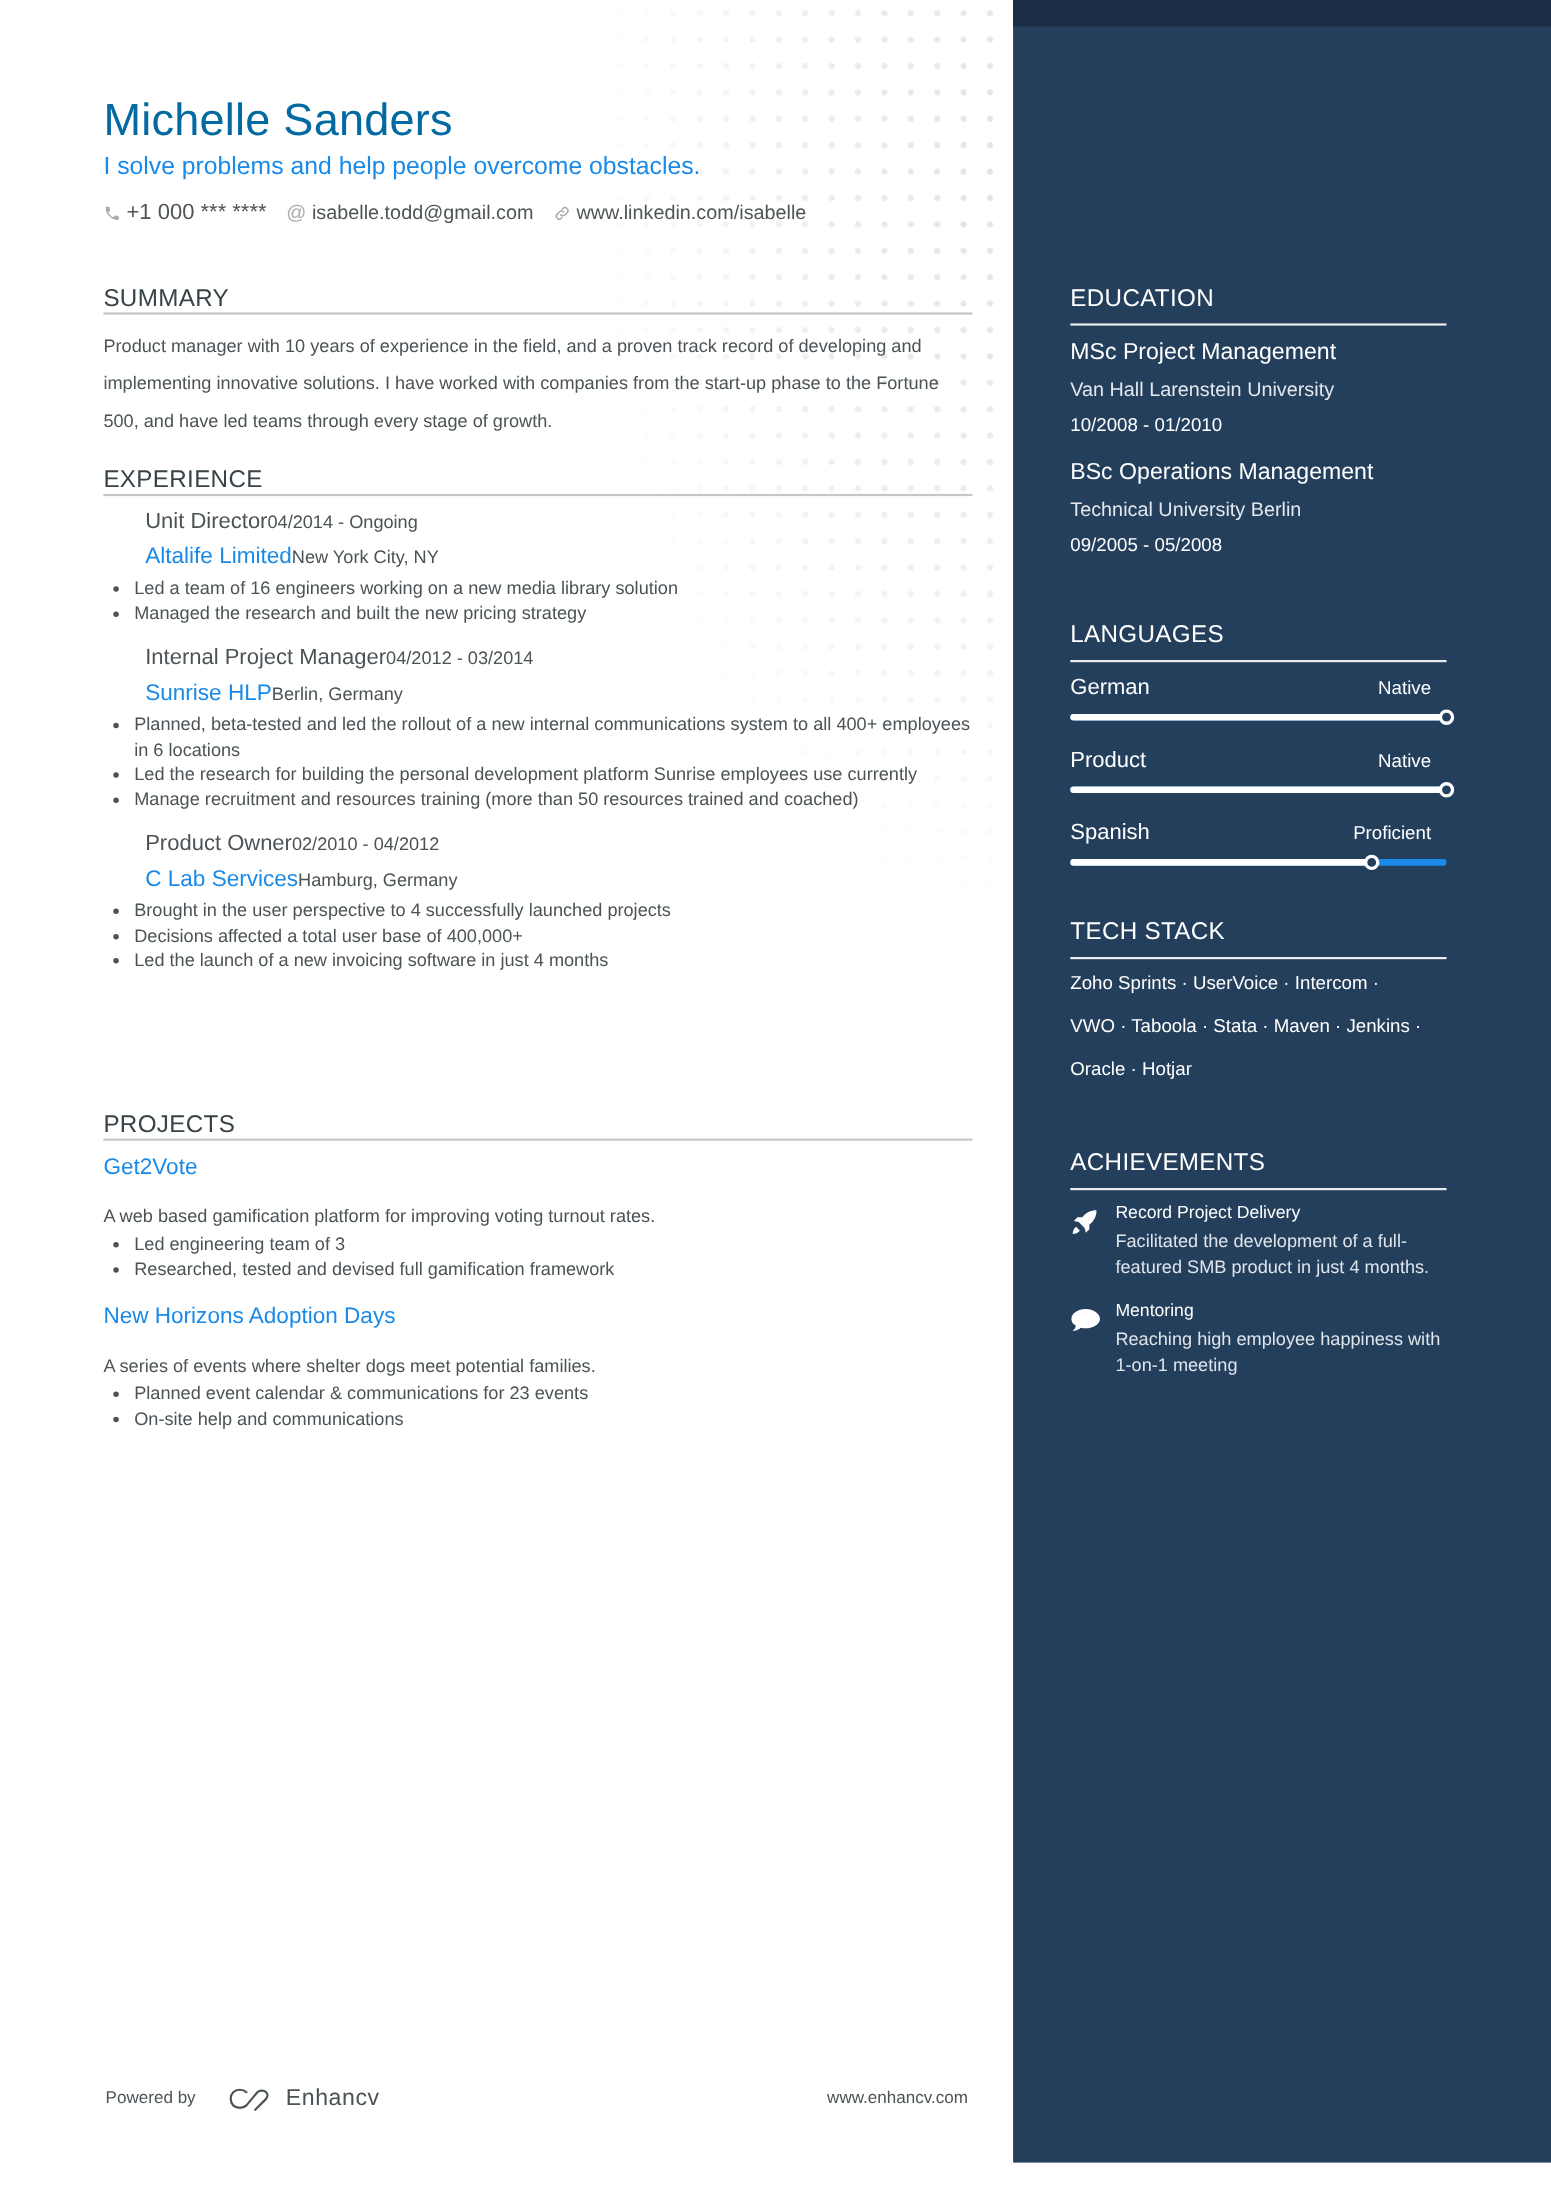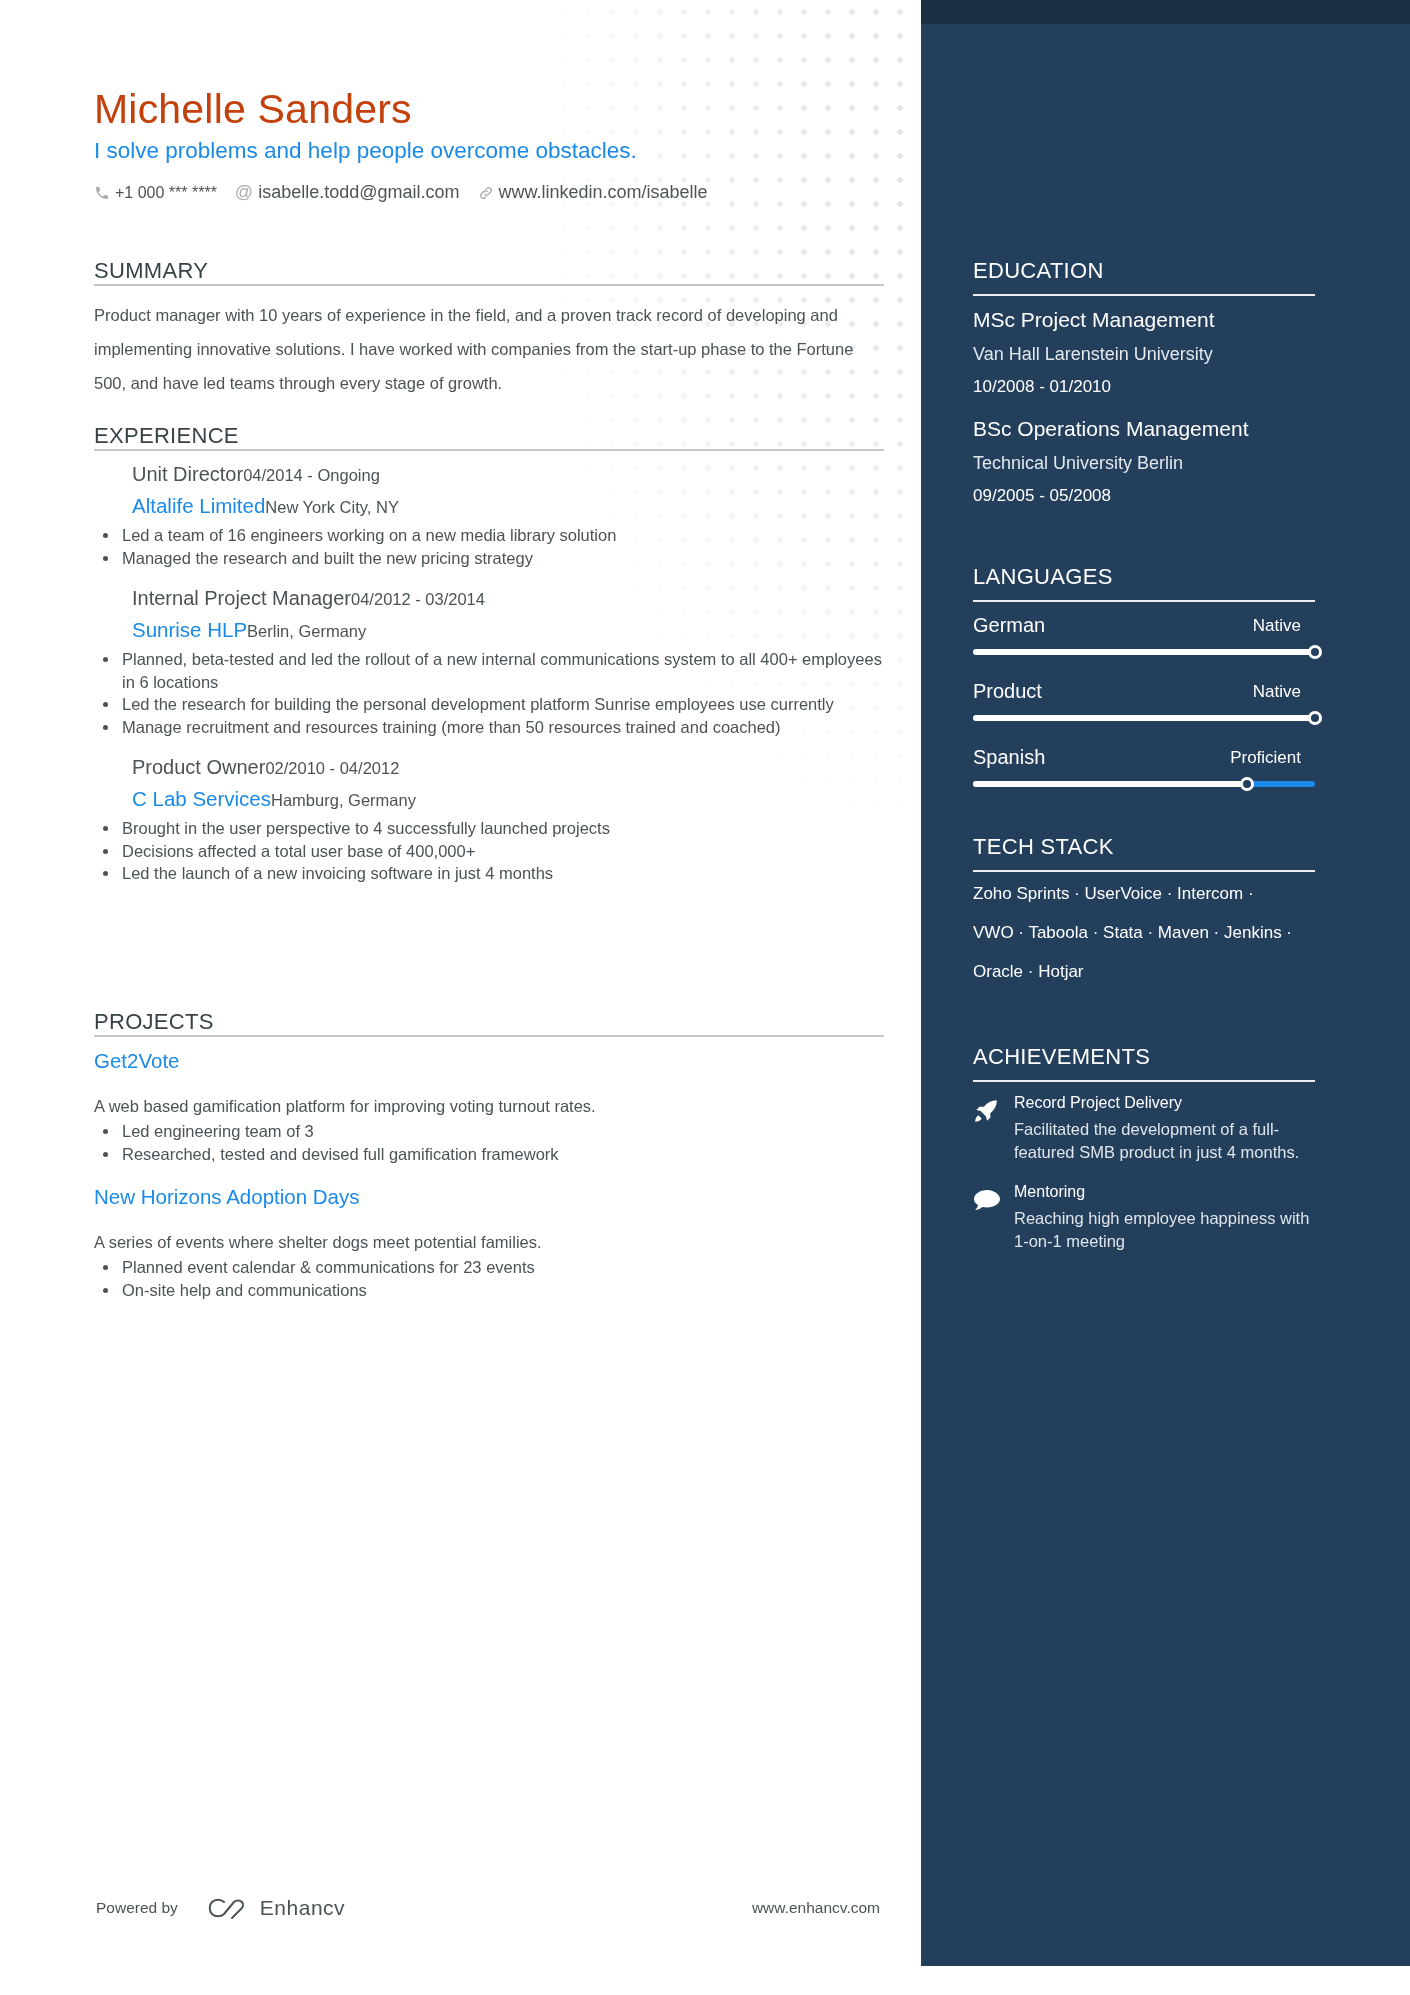--- a/index.html
+++ b/index.html
@@ -14,27 +14,27 @@
     background-image: radial-gradient(circle, rgba(200,205,210,0.55) 2.6px, transparent 3px);
     background-size: 24px 24px;
     -webkit-mask-image: radial-gradient(ellipse 520px 900px at 100% 15%, rgba(0,0,0,1) 0%, rgba(0,0,0,0.6) 40%, rgba(0,0,0,0) 75%);
             mask-image: radial-gradient(ellipse 520px 900px at 100% 15%, rgba(0,0,0,1) 0%, rgba(0,0,0,0.6) 40%, rgba(0,0,0,0) 75%);
     pointer-events: none;
   }
 
   
   .main { position: absolute; left: 94px; top: 0; width: 790px; }
 
-  .name { position: absolute; top: 86px; left: 0; font-size: 41px; font-weight: 400; color: #c2410c; letter-spacing: 0.2px; white-space: nowrap; }
+  .name { position: absolute; top: 86px; left: 0; font-size: 41px; font-weight: 400; color: #0369a1; letter-spacing: 0.2px; white-space: nowrap; }
   .tagline { position: absolute; top: 138px; left: 0; font-size: 22.5px; color: #1a8ae8; white-space: nowrap; }
 
   .contacts { position: absolute; top: 182px; left: 0; display: flex; align-items: center; font-size: 18px; color: #4d5557; white-space: nowrap; }
   .contact { display: flex; align-items: center; margin-right: 18px; }
   .contact .ic { color: #a9adb0; margin-right: 5px; display: inline-flex; align-items: center; }
-  .phone-val { font-size: 16px; }
+  .phone-val { font-size: 20px; }
 
   .sec { position: absolute; left: 0; width: 790px; }
   .sec-title { font-size: 22px; color: #384347; letter-spacing: 0.3px; border-bottom: 2px solid #c4c7c9; }
 
   .summary-text { font-size: 16.5px; line-height: 34px; color: #4b5356; margin-top: 12px; }
 
   .job { position: relative; }
   .row { display: flex; align-items: baseline; margin-left: 38px; }
   .job-title { font-size: 20px; color: #4b5356; }
   .job-date { font-size: 16.5px; color: #4b5356; }

